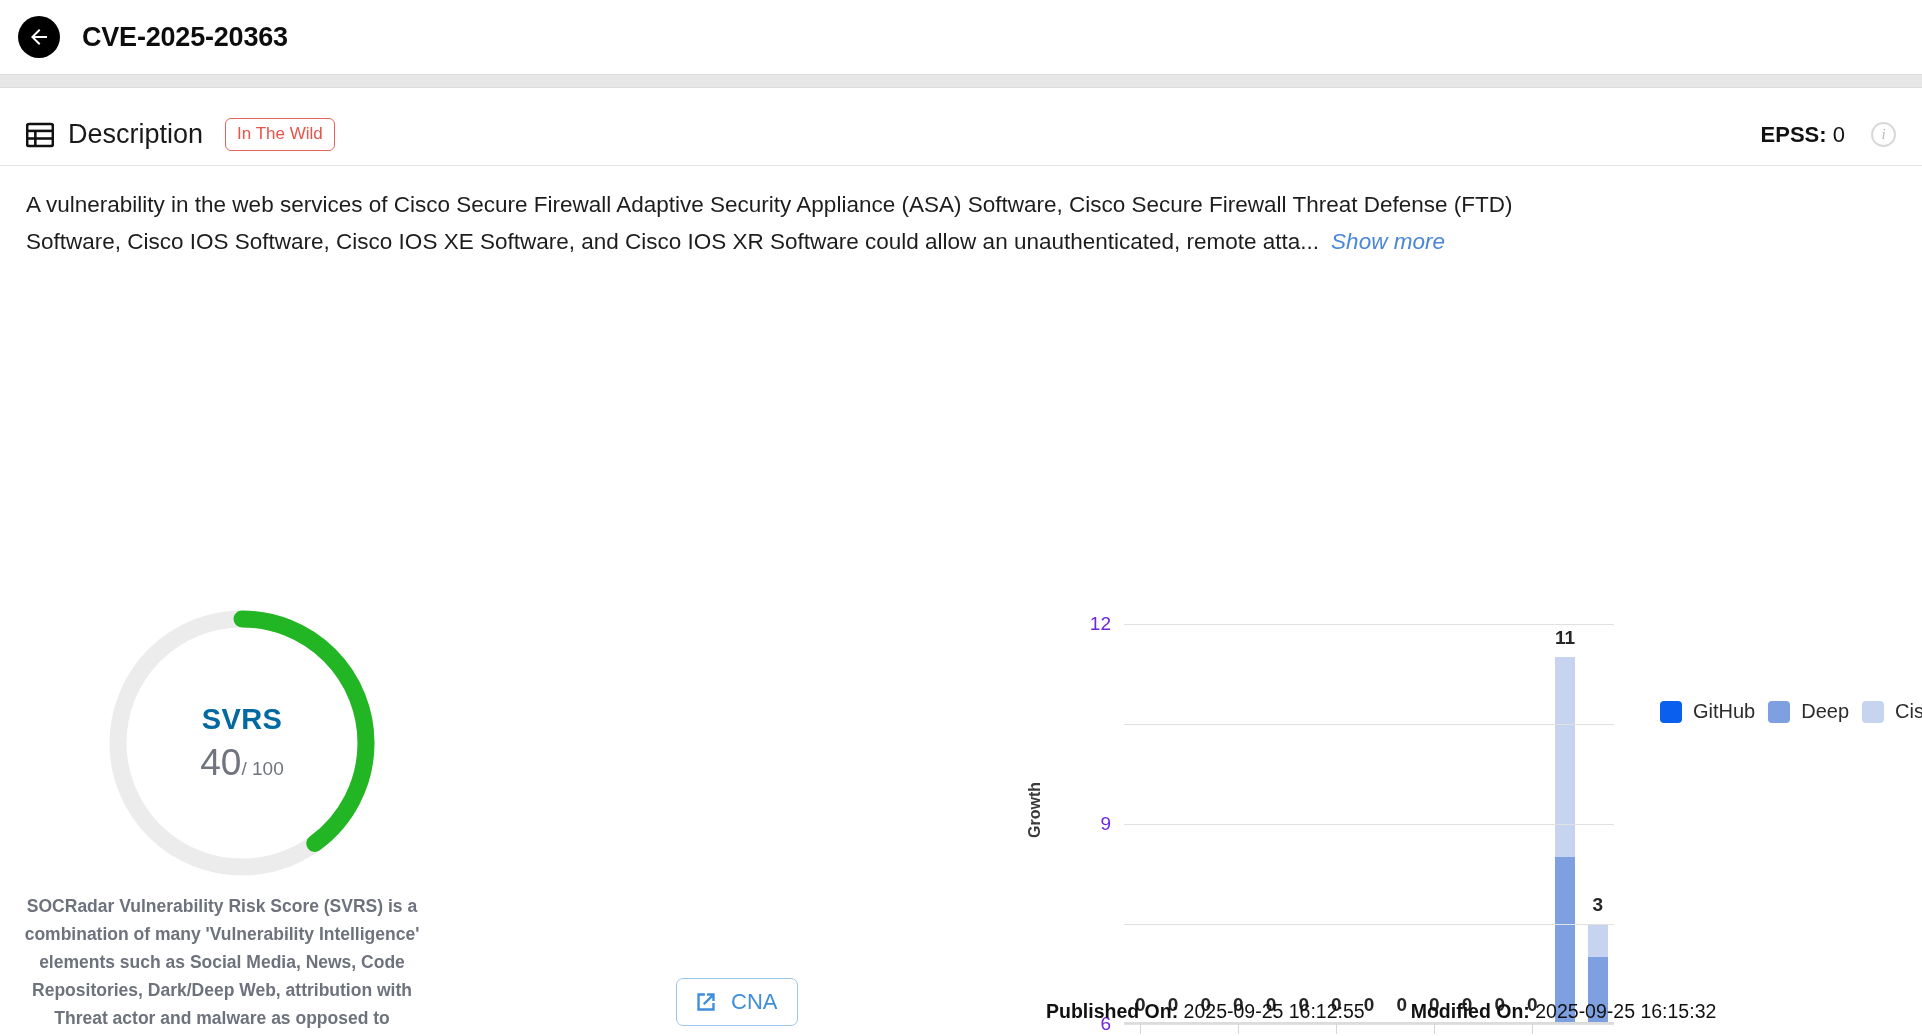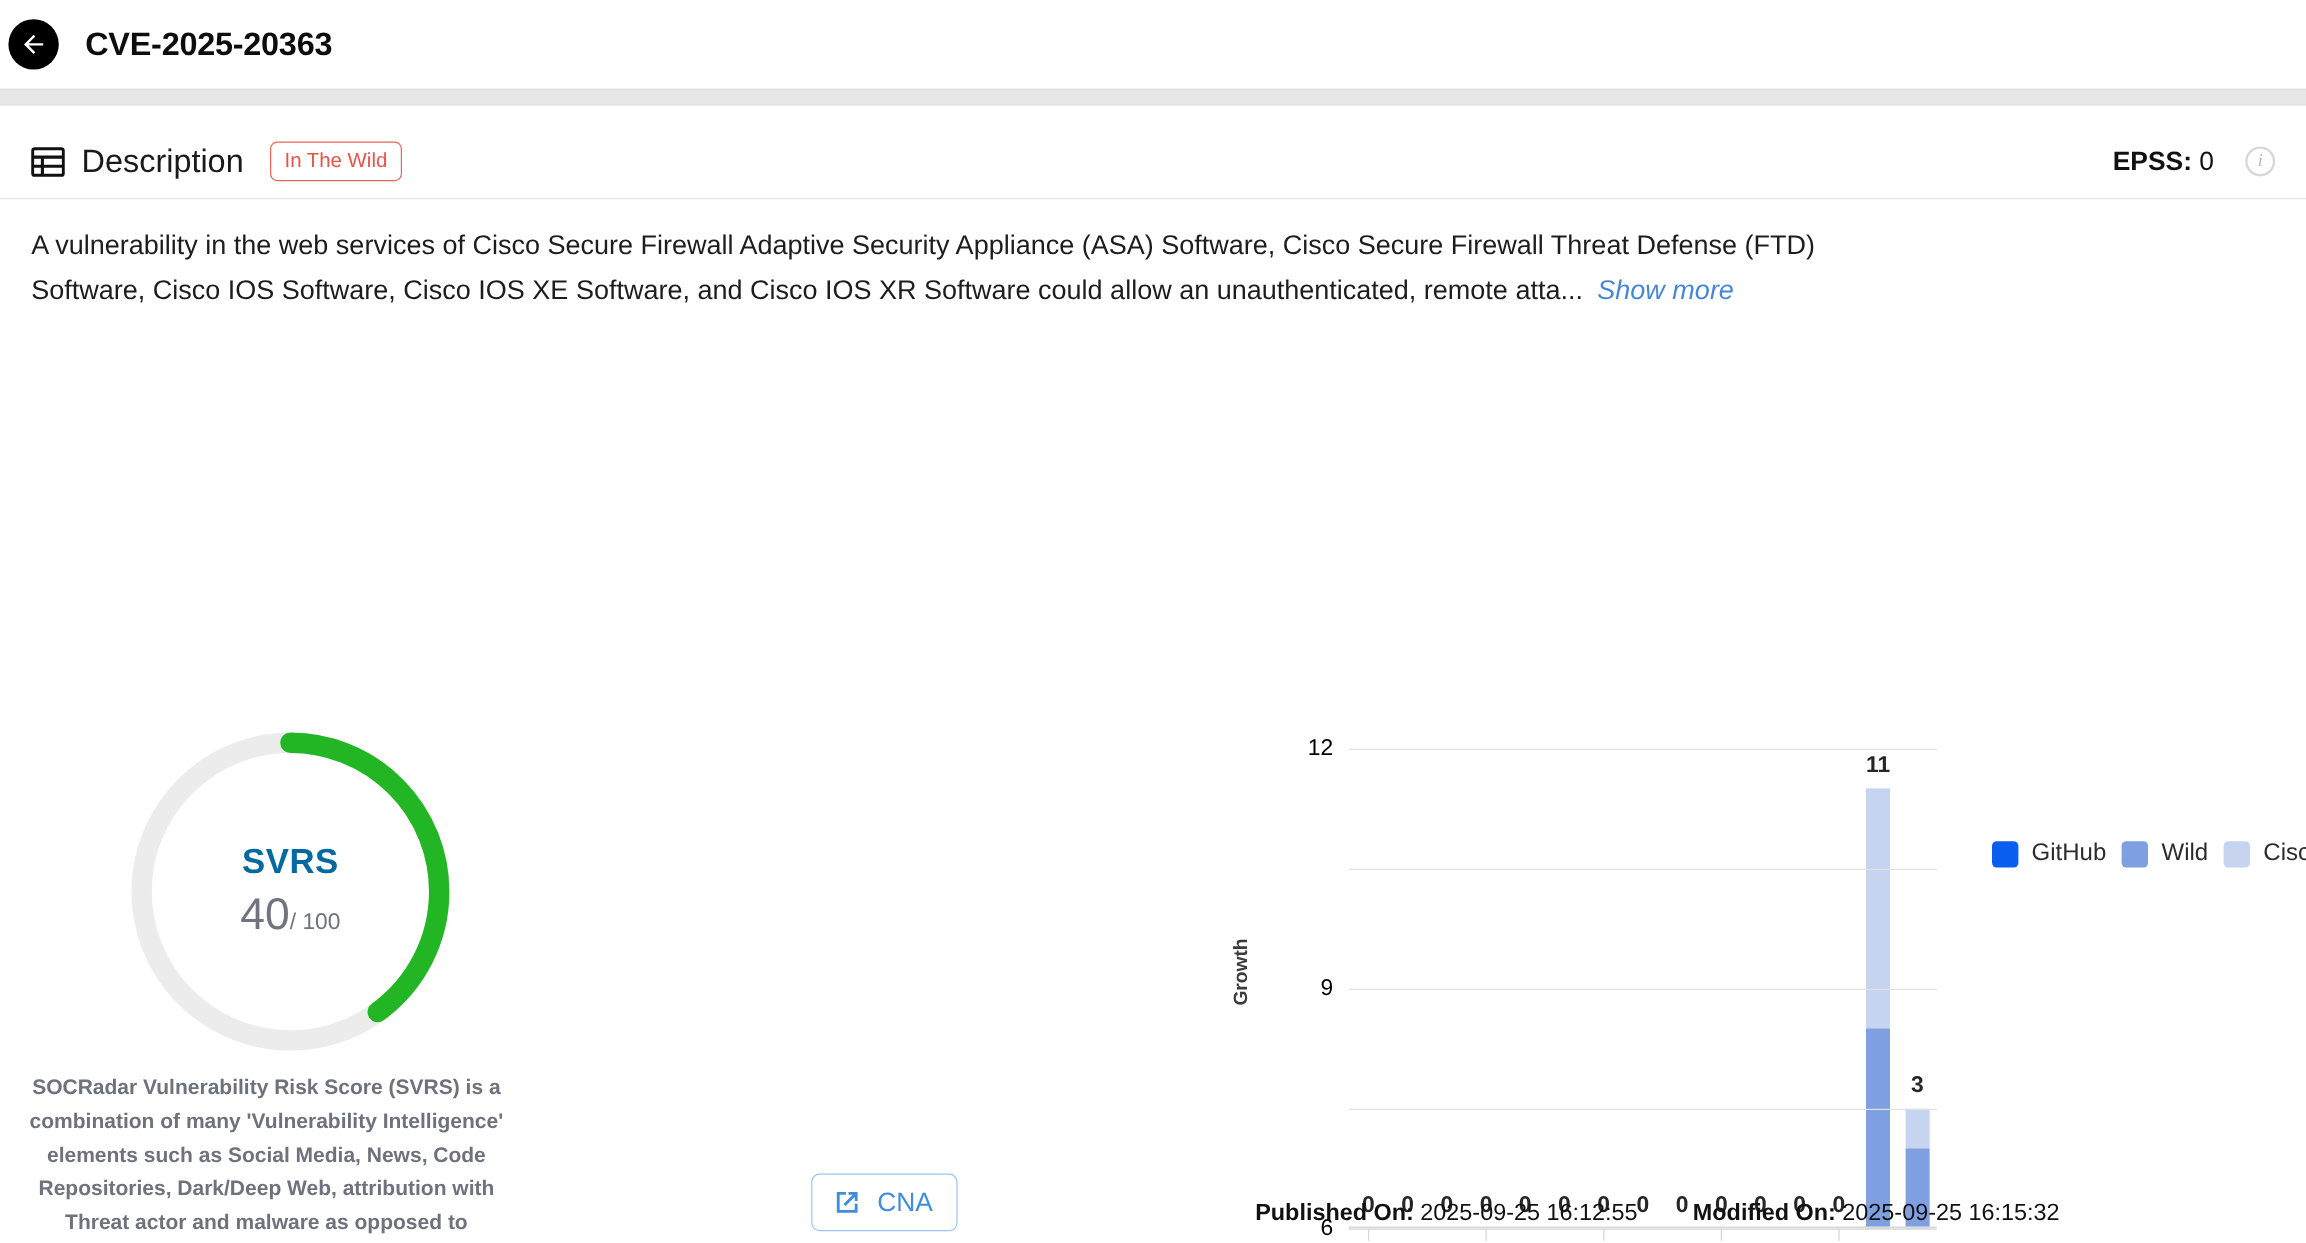--- a/index.html
+++ b/index.html
@@ -8,21 +8,21 @@
     background: #ffffff;
     font-family: "Liberation Sans", sans-serif;
     overflow: hidden;
   }
 
   
   .topbar {
     height: 74px;
     display: flex;
     align-items: center;
-    padding-left: 7px;
+    padding-left: 18px;
     background: #ffffff;
   }
   .back-btn {
     width: 42px; height: 42px;
     border-radius: 50%;
     background: #000000;
     display: flex; align-items: center; justify-content: center;
     flex: 0 0 auto;
     cursor: pointer;
   }
@@ -187,21 +187,21 @@
     position: absolute;
     left: 0; bottom: 0; width: 100%;
     height: 2px; background: #dcdcdc;
   }
   .ytick {
     position: absolute;
     right: 100%;
     margin-right: 13px;
     transform: translateY(-50%);
     font-size: 19px;
-    color: #000000;
+    color: #6d28d9;
     white-space: nowrap;
   }
   .bars {
     position: absolute;
     left: 0; bottom: 0;
     width: 100%; height: 100%;
     display: flex;
     align-items: flex-end;
   }
   .bar-slot {
@@ -418,21 +418,21 @@
         <div class="xtick-mark" style="left: 310.333px;"></div>
         <div class="xtick-mark" style="left: 408.333px;"></div>
       </div>
     <div class="legend" id="legend">
         <div class="legend-item">
           <span class="legend-swatch" style="background: rgb(11, 95, 239);"></span>
           <span class="legend-label">GitHub</span>
         </div>
         <div class="legend-item">
           <span class="legend-swatch" style="background: rgb(126, 159, 224);"></span>
-          <span class="legend-label">Wild</span>
+          <span class="legend-label">Deep</span>
         </div>
         <div class="legend-item">
           <span class="legend-swatch" style="background: rgb(198, 212, 240);"></span>
           <span class="legend-label">Cisco</span>
         </div>
       </div>
   </div>
 
 </div>
 

